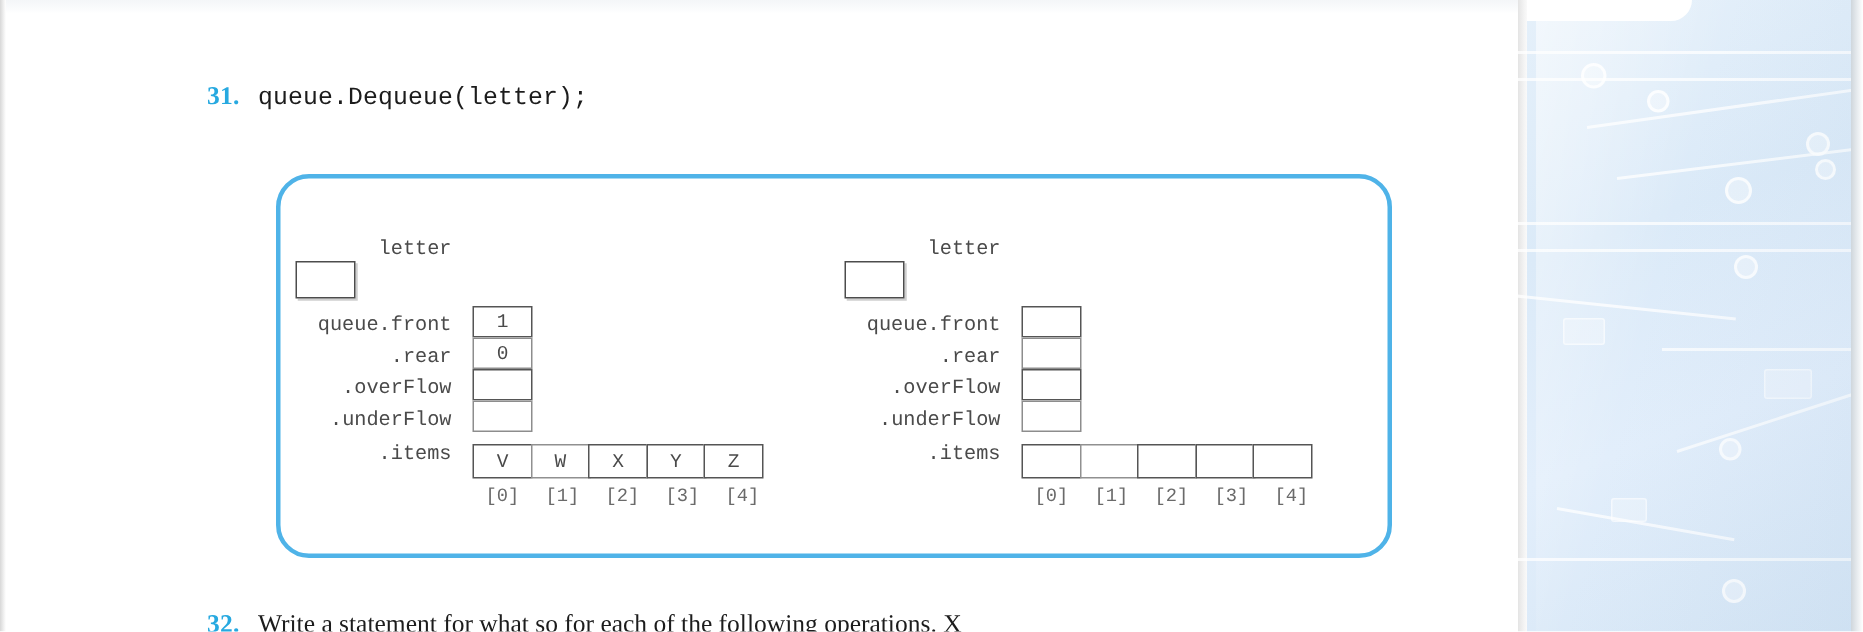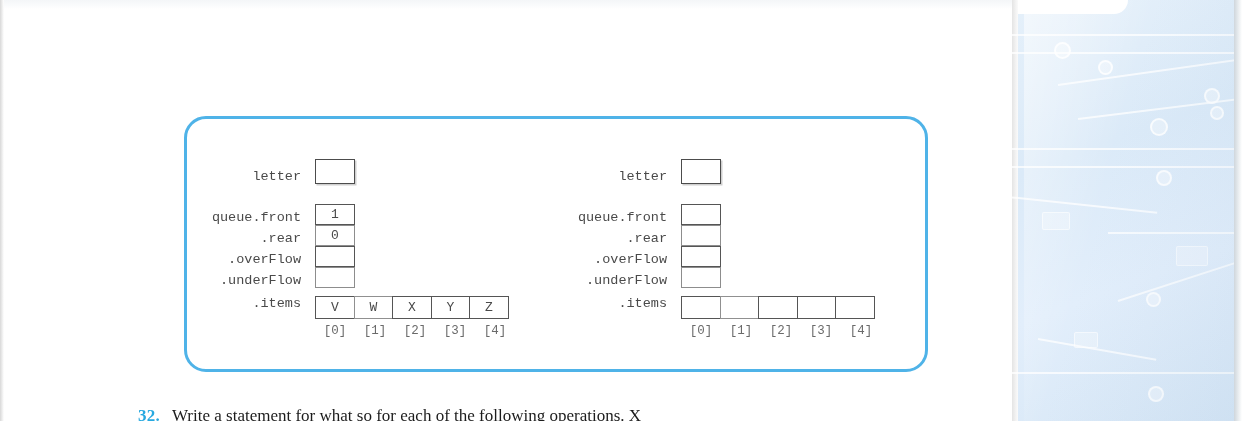--- a/index.html
+++ b/index.html
@@ -32,21 +32,21 @@
 
   
   .diagram{position:absolute;top:0;height:100%;}
   #diagram-before{left:10px;width:366px;}
   #diagram-after{left:376px;width:360px;}
 
   .lbl{font-family:"Liberation Mono", monospace;font-size:13.5px;color:#4a4a4a;
        white-space:pre;text-align:right;}
 
   
-  .letter-row{position:absolute;display:flex;align-items:flex-end;}
+  .letter-row{position:absolute;display:flex;align-items:flex-start;flex-direction:column;}
   .letter-lbl{width:118px;text-align:right;padding-right:14px;box-sizing:border-box;}
   .cell{box-sizing:border-box;background:#ffffff;}
   .letter-cell{width:40px;height:25px;border:1.6px solid #4c4c4c;
      box-shadow:1.5px 1.5px 0 0 #cfcfcf;}
 
   
   .rec{position:absolute;}
   .rec-row{display:flex;align-items:flex-end;height:21px;}
   .rec-lbl{width:118px;text-align:right;padding-right:14px;box-sizing:border-box;
      font-family:"Liberation Mono", monospace;font-size:13.5px;color:#4a4a4a;white-space:pre;}
@@ -96,20 +96,24 @@
                 rgba(160,190,220,.16) 100%);}
 </style>
 </head>
 <body>
 
 <div id="page">
 
   <div id="page-left-edge"></div>
   <div id="page-top-band"></div>
 
+  <div class="ex-line" id="ex31">
+    <span class="ex-num">31.</span>
+    <span class="ex-code">queue.Dequeue(letter);</span>
+  </div>
 
   <div id="figure-box">
 
     <div class="diagram" id="diagram-before">
 
       <div class="letter-row" style="left:0px;top:40px;">
         <span class="lbl letter-lbl">letter</span>
         <span class="cell letter-cell"></span>
       </div>
 

